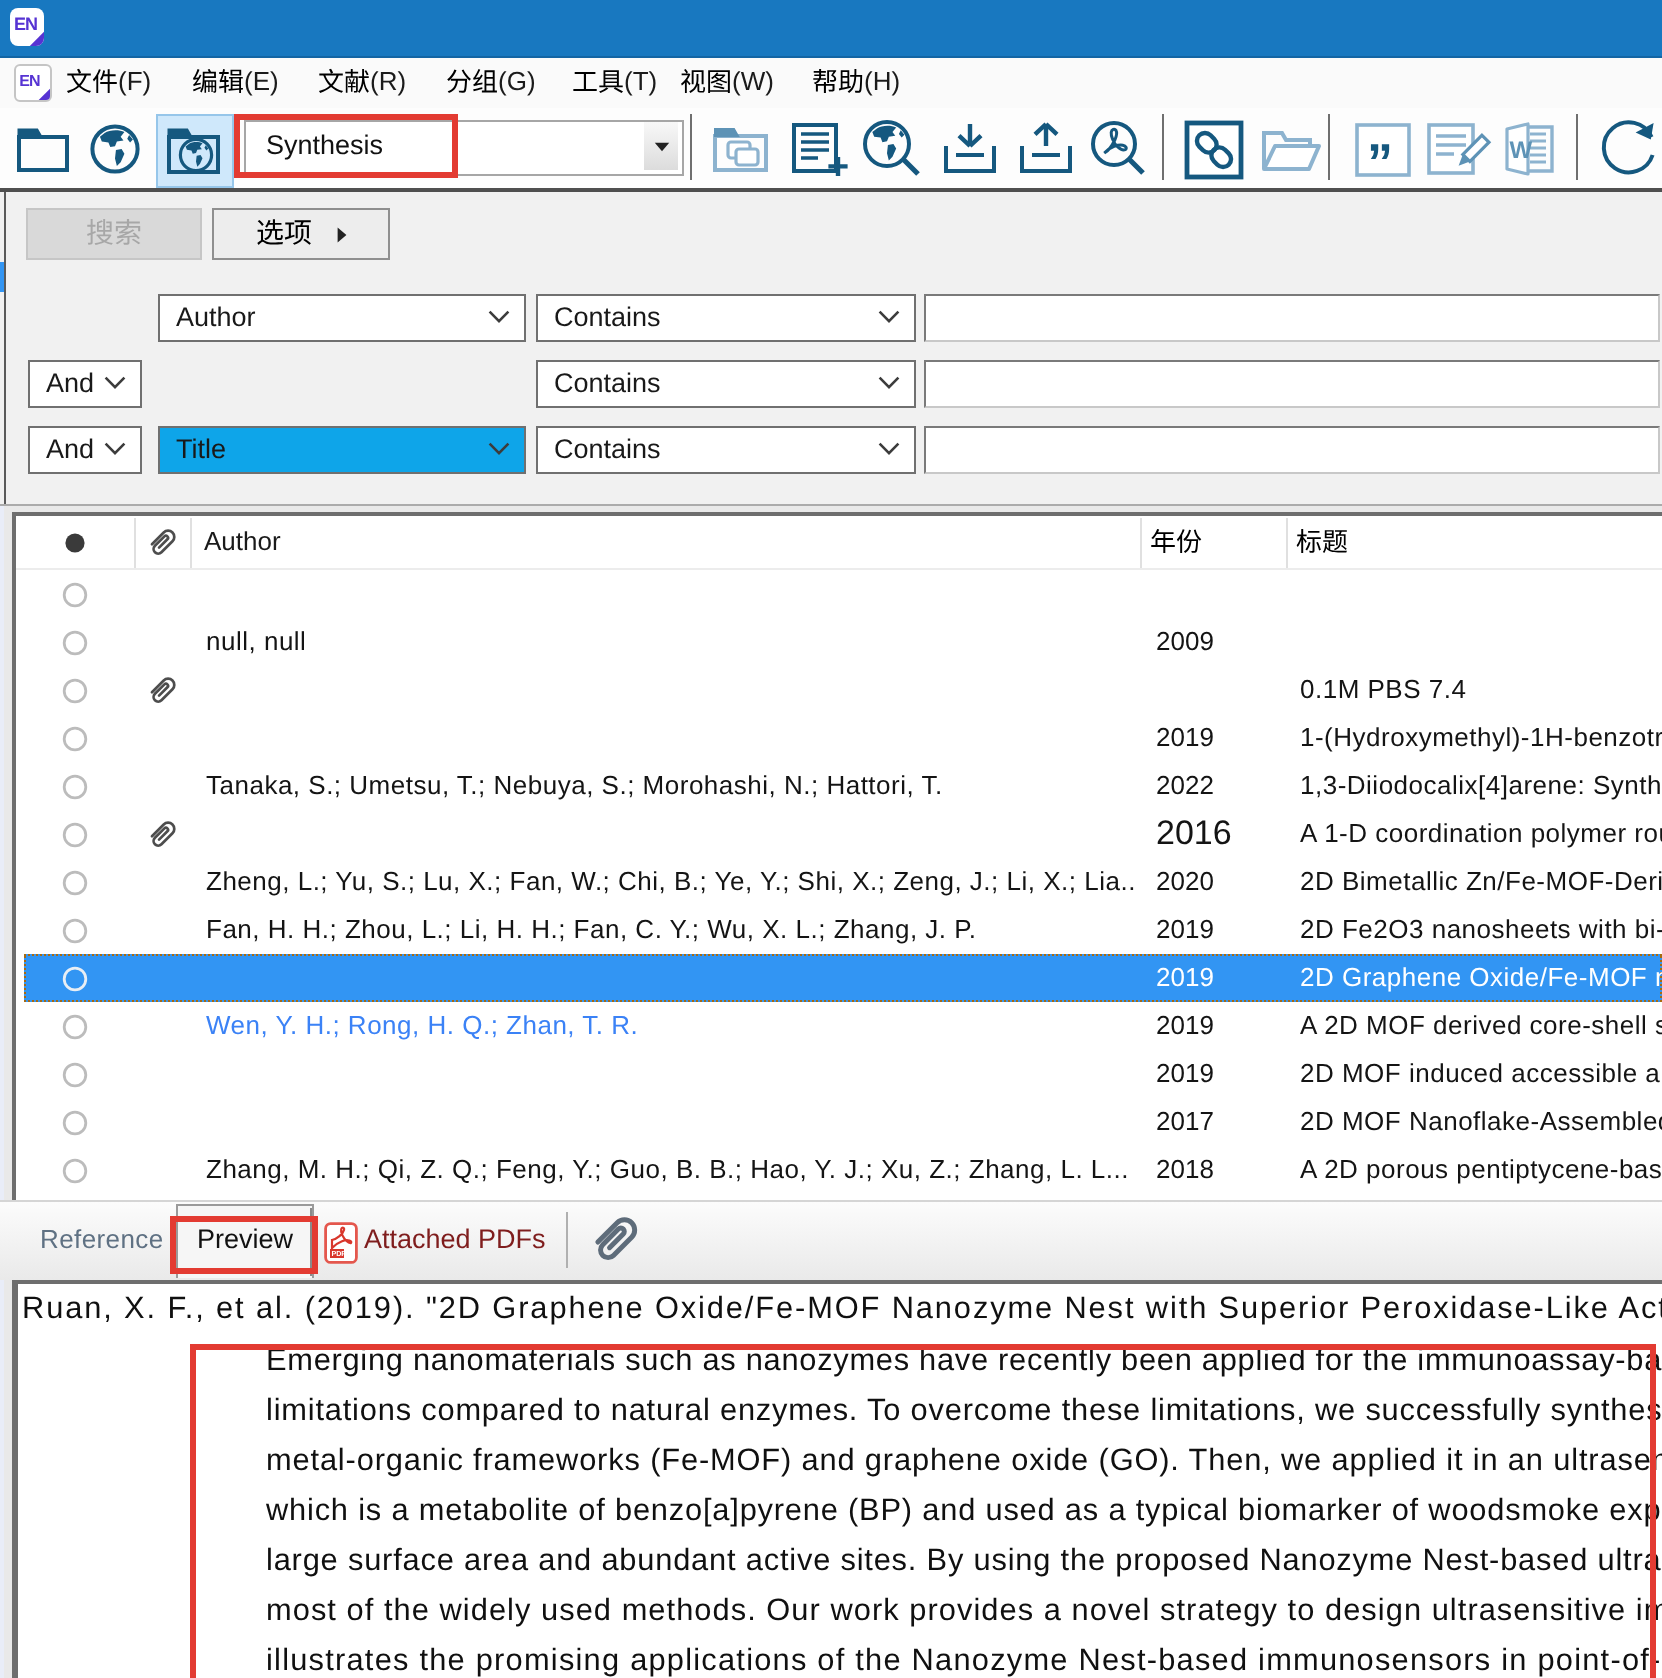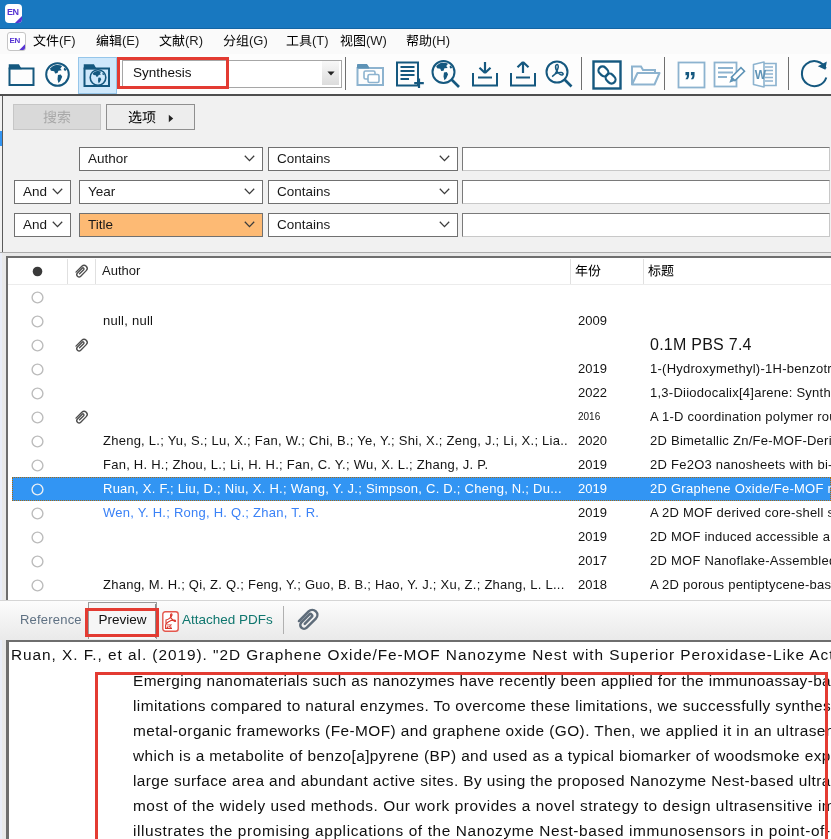--- a/index.html
+++ b/index.html
@@ -203,40 +203,34 @@
         <path d="M0.8 0.8 L5.5 5.6 L10.2 0.8" fill="none" stroke="#3c3c3c" stroke-width="1.3"></path>
       </svg>
     </div>
     <div style="position:absolute;left:462px;top:147px;width:366px;height:22px;background:#fff;border:1px solid #7a7a7a;border-color:#7a7a7a #c8c8c8 #c8c8c8 #7a7a7a"></div>
 <div style="position:absolute;left:14px;top:180px;width:55px;height:22px;background:#fff;border:1px solid #707070">
       <span style="position:absolute;left:8px;top:0;line-height:21px;font-size:13.5px;color:#191919">And</span>
       <svg style="position:absolute;right:7px;top:7px" width="11" height="7" viewBox="0 0 11 7">
         <path d="M0.8 0.8 L5.5 5.6 L10.2 0.8" fill="none" stroke="#3c3c3c" stroke-width="1.3"></path>
       </svg>
     </div>
-    <div style="position:absolute;left:79px;top:180px;width:182px;height:22px;background:#fff;border:1px solid #707070">
-      <span style="position:absolute;left:8px;top:0;line-height:21px;font-size:13.5px;color:#191919">Year</span>
-      <svg style="position:absolute;right:7px;top:7px" width="11" height="7" viewBox="0 0 11 7">
-        <path d="M0.8 0.8 L5.5 5.6 L10.2 0.8" fill="none" stroke="#3c3c3c" stroke-width="1.3"></path>
-      </svg>
-    </div>
     <div style="position:absolute;left:268px;top:180px;width:188px;height:22px;background:#fff;border:1px solid #707070">
       <span style="position:absolute;left:8px;top:0;line-height:21px;font-size:13.5px;color:#191919">Contains</span>
       <svg style="position:absolute;right:7px;top:7px" width="11" height="7" viewBox="0 0 11 7">
         <path d="M0.8 0.8 L5.5 5.6 L10.2 0.8" fill="none" stroke="#3c3c3c" stroke-width="1.3"></path>
       </svg>
     </div>
     <div style="position:absolute;left:462px;top:180px;width:366px;height:22px;background:#fff;border:1px solid #7a7a7a;border-color:#7a7a7a #c8c8c8 #c8c8c8 #7a7a7a"></div>
 <div style="position:absolute;left:14px;top:213px;width:55px;height:22px;background:#fff;border:1px solid #707070">
       <span style="position:absolute;left:8px;top:0;line-height:21px;font-size:13.5px;color:#191919">And</span>
       <svg style="position:absolute;right:7px;top:7px" width="11" height="7" viewBox="0 0 11 7">
         <path d="M0.8 0.8 L5.5 5.6 L10.2 0.8" fill="none" stroke="#3c3c3c" stroke-width="1.3"></path>
       </svg>
     </div>
-    <div style="position:absolute;left:79px;top:213px;width:182px;height:22px;background:#fdba74;border:1px solid #707070">
+    <div style="position:absolute;left:79px;top:213px;width:182px;height:22px;background:#0ea5e9;border:1px solid #707070">
       <span style="position:absolute;left:8px;top:0;line-height:21px;font-size:13.5px;color:#191919">Title</span>
       <svg style="position:absolute;right:7px;top:7px" width="11" height="7" viewBox="0 0 11 7">
         <path d="M0.8 0.8 L5.5 5.6 L10.2 0.8" fill="none" stroke="#3c3c3c" stroke-width="1.3"></path>
       </svg>
     </div>
     <div style="position:absolute;left:268px;top:213px;width:188px;height:22px;background:#fff;border:1px solid #707070">
       <span style="position:absolute;left:8px;top:0;line-height:21px;font-size:13.5px;color:#191919">Contains</span>
       <svg style="position:absolute;right:7px;top:7px" width="11" height="7" viewBox="0 0 11 7">
         <path d="M0.8 0.8 L5.5 5.6 L10.2 0.8" fill="none" stroke="#3c3c3c" stroke-width="1.3"></path>
       </svg>
@@ -281,58 +275,58 @@
     <div style="position:absolute;left:103px;top:309px;width:466px;height:24px;line-height:24px;font-size:13px;letter-spacing:0.25px;color:#141414;white-space:nowrap;overflow:hidden">null, null</div>
     <div style="position:absolute;left:578px;top:309px;height:24px;line-height:24px;font-size:13px;color:#141414">2009</div>
     <svg style="position:absolute;left:31px;top:339px" width="13" height="13" viewBox="0 0 13 13">
       <circle cx="6.5" cy="6.5" r="5.4" fill="none" stroke="#bcbcbc" stroke-width="1.4"></circle>
     </svg>
     <svg style="position:absolute;left:72.5px;top:337px" width="17.0" height="16.0" viewBox="0 0 17 16">
       <g transform="rotate(45 8.5 8) translate(3.4 -0.8)" fill="none" stroke="#4d4d4d" stroke-width="1.35" stroke-linecap="round">
         <path d="M2 13.5 V5.2 a3.1 3.1 0 0 1 6.2 0 V13 a2.3 2.3 0 0 1 -4.6 0 V6.3 a1.05 1.05 0 0 1 2.1 0 V12.2"></path>
       </g>
     </svg>
-    <div style="position:absolute;left:650px;top:333px;width:181px;height:24px;line-height:24px;font-size:16px;letter-spacing:0.25px;color:#141414;white-space:nowrap;overflow:hidden">0.1M PBS 7.4</div>
+    <div style="position:absolute;left:650px;top:333px;width:181px;height:24px;line-height:24px;font-size:13px;letter-spacing:0.25px;color:#141414;white-space:nowrap;overflow:hidden">0.1M PBS 7.4</div>
     <svg style="position:absolute;left:31px;top:363px" width="13" height="13" viewBox="0 0 13 13">
       <circle cx="6.5" cy="6.5" r="5.4" fill="none" stroke="#bcbcbc" stroke-width="1.4"></circle>
     </svg>
     <div style="position:absolute;left:578px;top:357px;height:24px;line-height:24px;font-size:13px;color:#141414">2019</div>
     <div style="position:absolute;left:650px;top:357px;width:181px;height:24px;line-height:24px;font-size:13px;letter-spacing:0.25px;color:#141414;white-space:nowrap;overflow:hidden">1-(Hydroxymethyl)-1H-benzotriazole as</div>
     <svg style="position:absolute;left:31px;top:387px" width="13" height="13" viewBox="0 0 13 13">
       <circle cx="6.5" cy="6.5" r="5.4" fill="none" stroke="#bcbcbc" stroke-width="1.4"></circle>
     </svg>
+    <div style="position:absolute;left:103px;top:381px;width:466px;height:24px;line-height:24px;font-size:13px;letter-spacing:0.25px;color:#141414;white-space:nowrap;overflow:hidden">Tanaka, S.; Umetsu, T.; Nebuya, S.; Morohashi, N.; Hattori, T.</div>
     <div style="position:absolute;left:578px;top:381px;height:24px;line-height:24px;font-size:13px;color:#141414">2022</div>
     <div style="position:absolute;left:650px;top:381px;width:181px;height:24px;line-height:24px;font-size:13px;letter-spacing:0.25px;color:#141414;white-space:nowrap;overflow:hidden">1,3-Diiodocalix[4]arene: Synthesis and</div>
     <svg style="position:absolute;left:31px;top:411px" width="13" height="13" viewBox="0 0 13 13">
       <circle cx="6.5" cy="6.5" r="5.4" fill="none" stroke="#bcbcbc" stroke-width="1.4"></circle>
     </svg>
     <svg style="position:absolute;left:72.5px;top:409px" width="17.0" height="16.0" viewBox="0 0 17 16">
       <g transform="rotate(45 8.5 8) translate(3.4 -0.8)" fill="none" stroke="#4d4d4d" stroke-width="1.35" stroke-linecap="round">
         <path d="M2 13.5 V5.2 a3.1 3.1 0 0 1 6.2 0 V13 a2.3 2.3 0 0 1 -4.6 0 V6.3 a1.05 1.05 0 0 1 2.1 0 V12.2"></path>
       </g>
     </svg>
-    <div style="position:absolute;left:578px;top:405px;height:24px;line-height:24px;font-size:10px;color:#141414">2016</div>
+    <div style="position:absolute;left:578px;top:405px;height:24px;line-height:24px;font-size:17px;color:#141414">2016</div>
     <div style="position:absolute;left:650px;top:405px;width:181px;height:24px;line-height:24px;font-size:13px;letter-spacing:0.25px;color:#141414;white-space:nowrap;overflow:hidden">A 1-D coordination polymer route to</div>
     <svg style="position:absolute;left:31px;top:435px" width="13" height="13" viewBox="0 0 13 13">
       <circle cx="6.5" cy="6.5" r="5.4" fill="none" stroke="#bcbcbc" stroke-width="1.4"></circle>
     </svg>
     <div style="position:absolute;left:103px;top:429px;width:466px;height:24px;line-height:24px;font-size:13px;letter-spacing:0.25px;color:#141414;white-space:nowrap;overflow:hidden">Zheng, L.; Yu, S.; Lu, X.; Fan, W.; Chi, B.; Ye, Y.; Shi, X.; Zeng, J.; Li, X.; Lia...</div>
     <div style="position:absolute;left:578px;top:429px;height:24px;line-height:24px;font-size:13px;color:#141414">2020</div>
     <div style="position:absolute;left:650px;top:429px;width:181px;height:24px;line-height:24px;font-size:13px;letter-spacing:0.25px;color:#141414;white-space:nowrap;overflow:hidden">2D Bimetallic Zn/Fe-MOF-Derived het</div>
     <svg style="position:absolute;left:31px;top:459px" width="13" height="13" viewBox="0 0 13 13">
       <circle cx="6.5" cy="6.5" r="5.4" fill="none" stroke="#bcbcbc" stroke-width="1.4"></circle>
     </svg>
     <div style="position:absolute;left:103px;top:453px;width:466px;height:24px;line-height:24px;font-size:13px;letter-spacing:0.25px;color:#141414;white-space:nowrap;overflow:hidden">Fan, H. H.; Zhou, L.; Li, H. H.; Fan, C. Y.; Wu, X. L.; Zhang, J. P.</div>
     <div style="position:absolute;left:578px;top:453px;height:24px;line-height:24px;font-size:13px;color:#141414">2019</div>
     <div style="position:absolute;left:650px;top:453px;width:181px;height:24px;line-height:24px;font-size:13px;letter-spacing:0.25px;color:#141414;white-space:nowrap;overflow:hidden">2D Fe2O3 nanosheets with bi-continuo</div>
     <div style="position:absolute;left:12px;top:477px;width:819px;height:24px;background:#3295f3;outline:1px dotted #a86a10;outline-offset:-1px"></div>
     <svg style="position:absolute;left:31px;top:483px" width="13" height="13" viewBox="0 0 13 13">
       <circle cx="6.5" cy="6.5" r="5.4" fill="none" stroke="#e8eef4" stroke-width="1.4"></circle>
     </svg>
-    <div style="position:absolute;left:103px;top:477px;width:466px;height:24px;line-height:24px;font-size:13px;letter-spacing:0.25px;color:#ffffff;white-space:nowrap;overflow:hidden">Ruan, X. F.; Liu, D.; Niu, X. H.; Wang, Y. J.; Simpson, C. D.; Cheng, N.; Du...</div>
     <div style="position:absolute;left:578px;top:477px;height:24px;line-height:24px;font-size:13px;color:#ffffff">2019</div>
     <div style="position:absolute;left:650px;top:477px;width:181px;height:24px;line-height:24px;font-size:13px;letter-spacing:0.25px;color:#ffffff;white-space:nowrap;overflow:hidden">2D Graphene Oxide/Fe-MOF nanozyme</div>
     <svg style="position:absolute;left:31px;top:507px" width="13" height="13" viewBox="0 0 13 13">
       <circle cx="6.5" cy="6.5" r="5.4" fill="none" stroke="#bcbcbc" stroke-width="1.4"></circle>
     </svg>
     <div style="position:absolute;left:103px;top:501px;width:466px;height:24px;line-height:24px;font-size:13px;letter-spacing:0.25px;color:#3b82f6;white-space:nowrap;overflow:hidden">Wen, Y. H.; Rong, H. Q.; Zhan, T. R.</div>
     <div style="position:absolute;left:578px;top:501px;height:24px;line-height:24px;font-size:13px;color:#141414">2019</div>
     <div style="position:absolute;left:650px;top:501px;width:181px;height:24px;line-height:24px;font-size:13px;letter-spacing:0.25px;color:#141414;white-space:nowrap;overflow:hidden">A 2D MOF derived core-shell structur</div>
     <svg style="position:absolute;left:31px;top:531px" width="13" height="13" viewBox="0 0 13 13">
       <circle cx="6.5" cy="6.5" r="5.4" fill="none" stroke="#bcbcbc" stroke-width="1.4"></circle>
@@ -355,21 +349,21 @@
 <div style="position:absolute;left:20px;top:600px;height:40px;line-height:40px;font-size:13px;letter-spacing:0.2px;color:#5f7183">Reference</div>
 <div style="position:absolute;left:88px;top:602px;width:67px;height:36px;background:#f6f6f6;border:1px solid #9a9a9a;border-bottom:none;text-align:center;line-height:34px;font-size:13.5px;color:#111">Preview</div>
 <div class="redbox" style="left:85px;top:608px;width:68px;height:23px"></div>
 <div style="position:absolute;left:155px;top:604px;width:1px;height:34px;background:#8a8a8a"></div>
 <svg style="position:absolute;left:162px;top:611px" width="17" height="21" viewBox="0 0 17 21">
  <rect x="0.8" y="0.8" width="15.4" height="19.4" rx="2.5" fill="#fff" stroke="#e4574d" stroke-width="1.4"></rect>
  <path d="M4 9 C6.5 8.5 9.5 6 10 4 C10.3 2.8 9 2.3 8.6 3.6 C8.2 5.2 9.6 8 11.4 9.6 C12.6 10.6 13.8 10.9 13.6 9.9 C13.4 9 11 8.8 9 9.6 C7.2 10.3 5.2 11.6 4 13 Z" fill="none" stroke="#d9372c" stroke-width="1.1"></path>
  <rect x="3" y="13.5" width="7" height="4.5" fill="#d9372c"></rect>
  <text x="3.7" y="17.2" font-size="3.6" fill="#fff" font-family="Liberation Sans" font-weight="bold">PDF</text>
 </svg>
-<div style="position:absolute;left:182px;top:600px;height:36px;line-height:40px;font-size:13.5px;color:#0f766e">Attached PDFs</div>
+<div style="position:absolute;left:182px;top:600px;height:36px;line-height:40px;font-size:13.5px;color:#7f1d1d">Attached PDFs</div>
 <div style="position:absolute;left:283px;top:606px;width:1px;height:28px;background:#b0b0b0"></div>
 <svg style="position:absolute;left:294px;top:606px" width="28.049999999999997" height="26.4" viewBox="0 0 17 16">
       <g transform="rotate(45 8.5 8) translate(3.4 -0.8)" fill="none" stroke="#5e6c7a" stroke-width="1.5" stroke-linecap="round">
         <path d="M2 13.5 V5.2 a3.1 3.1 0 0 1 6.2 0 V13 a2.3 2.3 0 0 1 -4.6 0 V6.3 a1.05 1.05 0 0 1 2.1 0 V12.2"></path>
       </g>
     </svg>
 
 <div style="position:absolute;left:0;top:640px;width:831px;height:199px;background:#e9e9e9"></div>
 <div style="position:absolute;left:0;top:640px;width:2px;height:199px;background:#e9edf8"></div>
 <div style="position:absolute;left:6px;top:640px;width:825px;height:199px;background:#fff;border-left:3px solid #6e6e6e;border-top:2px solid #6e6e6e"></div>

